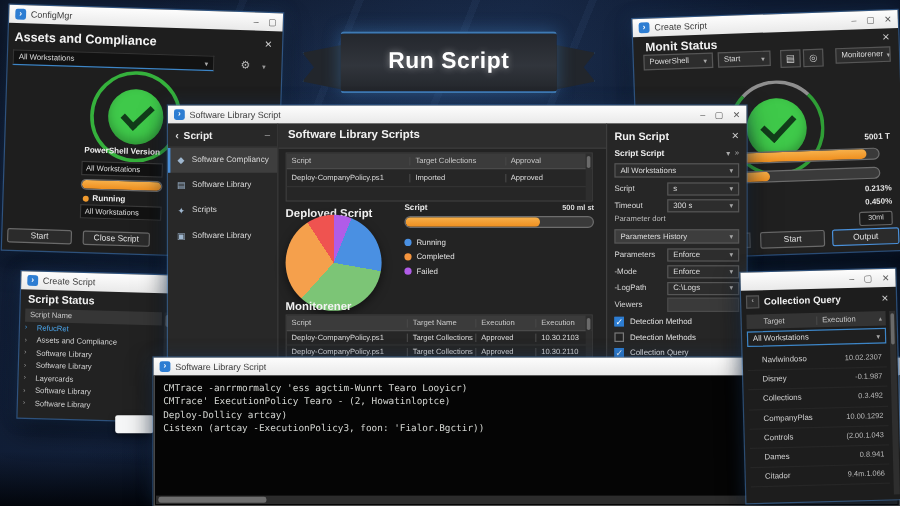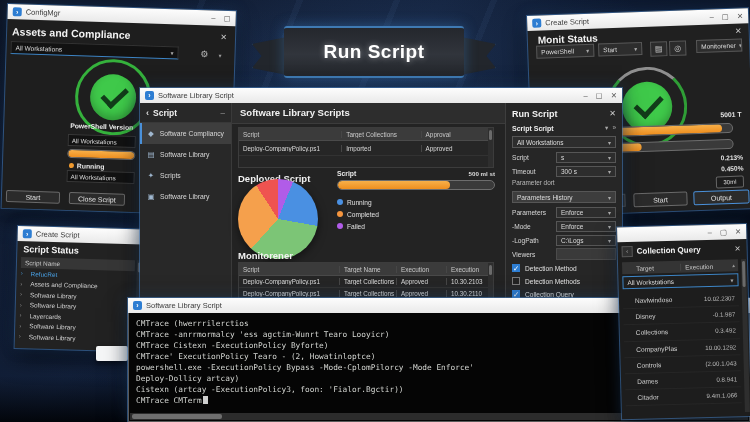--- a/index.html
+++ b/index.html
@@ -516,28 +516,24 @@
       <i></i>
       <i class="o"></i>
   </div>
 
   <section class="w term">
     <div class="tbar">
       <span class="appico">›</span>
       <span class="ttl">Software Library Script</span>
     </div>
     <div class="body">
-      <div class="ln">CMTrace (hwerrrilerctios</div>
       <div class="ln">CMTrace -anrrmormalcy 'ess agctim-Wunrt Tearo Looyicr)</div>
-      <div class="ln">CMTrace Cistexn -ExecutionPolicy Byforte)</div>
       <div class="ln">CMTrace' ExecutionPolicy Tearo - (2, Howatinloptce)</div>
-      <div class="ln">powershell.exe -ExecutionPolicy Bypass -Mode-CplomPilorcy -Mode Enforce'</div>
       <div class="ln">Deploy-Dollicy artcay)</div>
       <div class="ln">Cistexn (artcay -ExecutionPolicy3, foon: 'Fialor.Bgctir))</div>
-      <div class="ln"><span>CMTrace CMTerm</span><span class="cursor"></span></div>
       <div class="hsc">
           <div class="th3"></div>
         </div>
     </div>
   </section>
 
   <section class="w br">
     <div class="tbar">
       <span class="tbtns">
         <span>–</span>

